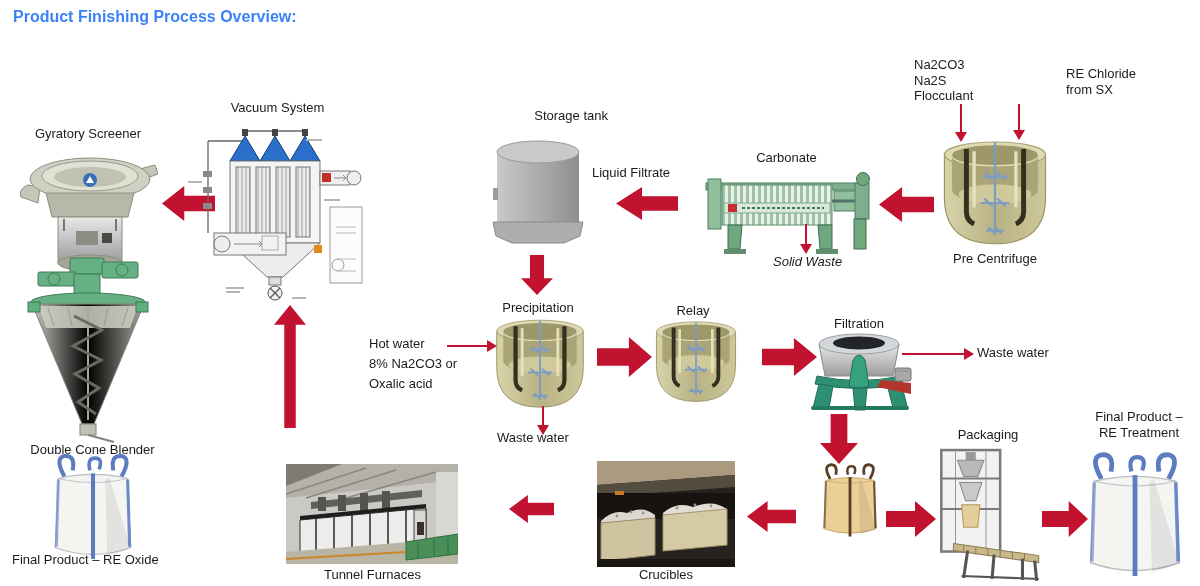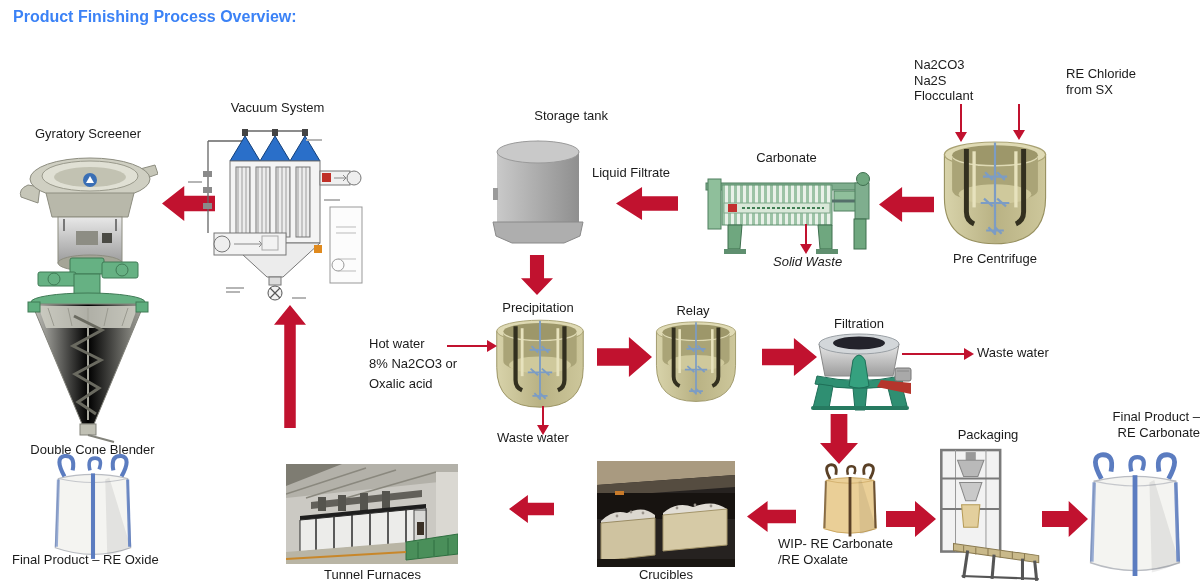--- a/index.html
+++ b/index.html
@@ -272,24 +272,20 @@
     <line x1="0" y1="6" x2="63" y2="6" stroke="var(--arrow)" stroke-width="2"></line>
     <polygon points="62,0 72,6 62,12" fill="var(--arrow)"></polygon>
   </svg>
   <div class="lbl" style="left:977px;top:345px;">Waste water</div>
 
   <div class="barrow down" style="left:820px;top:414px;width:38px;height:50px"></div>
 
   <svg class="abs" style="left:808px;top:462px;--bag-body:#eacf97;--bag-strap:#5a4026;--bag-edge:#c49e55" width="84" height="78" viewBox="0 0 100 110">
     <use href="#sym-bigbag"></use>
   </svg>
-  <div class="mline l16 abs" style="left:778px;top:536px;">
-    <div>WIP- RE Carbonate</div>
-    <div>/RE Oxalate</div>
-  </div>
 
   <div class="barrow left" style="left:747px;top:501px;width:49px;height:31px"></div>
 
   <div class="barrow right" style="left:886px;top:501px;width:50px;height:36px"></div>
 
   <div class="lbl center" style="left:933px;top:427px;width:110px;text-align:center;">Packaging</div>
   <svg class="abs" style="left:933px;top:446px" width="112" height="137" viewBox="0 0 110 135">
     <rect x="8" y="4" width="58" height="100" fill="#f2f2f2" stroke="#7a7a7a" stroke-width="2.5"></rect>
     <line x1="22" y1="4" x2="22" y2="104" stroke="#9a9a9a"></line>
     <line x1="52" y1="4" x2="52" y2="104" stroke="#9a9a9a"></line>
@@ -312,23 +308,23 @@
       <line x1="34" y1="103" x2="30" y2="130"></line>
         <line x1="60" y1="107" x2="58" y2="131"></line>
       <line x1="88" y1="111" x2="88" y2="132"></line>
         <line x1="100" y1="113" x2="102" y2="133"></line>
     </g>
     <line x1="28" y1="128" x2="104" y2="131" stroke="#555" stroke-width="2"></line>
   </svg>
 
   <div class="barrow right" style="left:1042px;top:501px;width:46px;height:36px"></div>
 
-  <div class="mline l16 abs center" style="left:1078px;top:409px;width:122px;text-align:right;">
+  <div class="mline l16 abs center" style="left:1078px;top:409px;width:122px;text-align:center;">
     <div>Final Product –</div>
-    <div>RE Carbonate</div>
+    <div>RE Treatment</div>
   </div>
   <svg class="abs" style="left:1072px;top:450px;--bag-body:#f4f4f1;--bag-strap:#5b7cc0;--bag-edge:#b9bcc2" width="126" height="132" viewBox="0 0 100 110">
     <use href="#sym-bigbag"></use>
   </svg>
 
   <svg class="abs" style="left:597px;top:461px" width="138" height="106" viewBox="0 0 138 106">
     <rect width="138" height="106" fill="#262220"></rect>
     <polygon points="0,0 138,0 138,14 0,24" fill="#a99a80"></polygon>
     <polygon points="0,24 138,14 138,26 0,36" fill="#554c40"></polygon>
     <rect x="0" y="32" width="138" height="26" fill="#171310"></rect>

